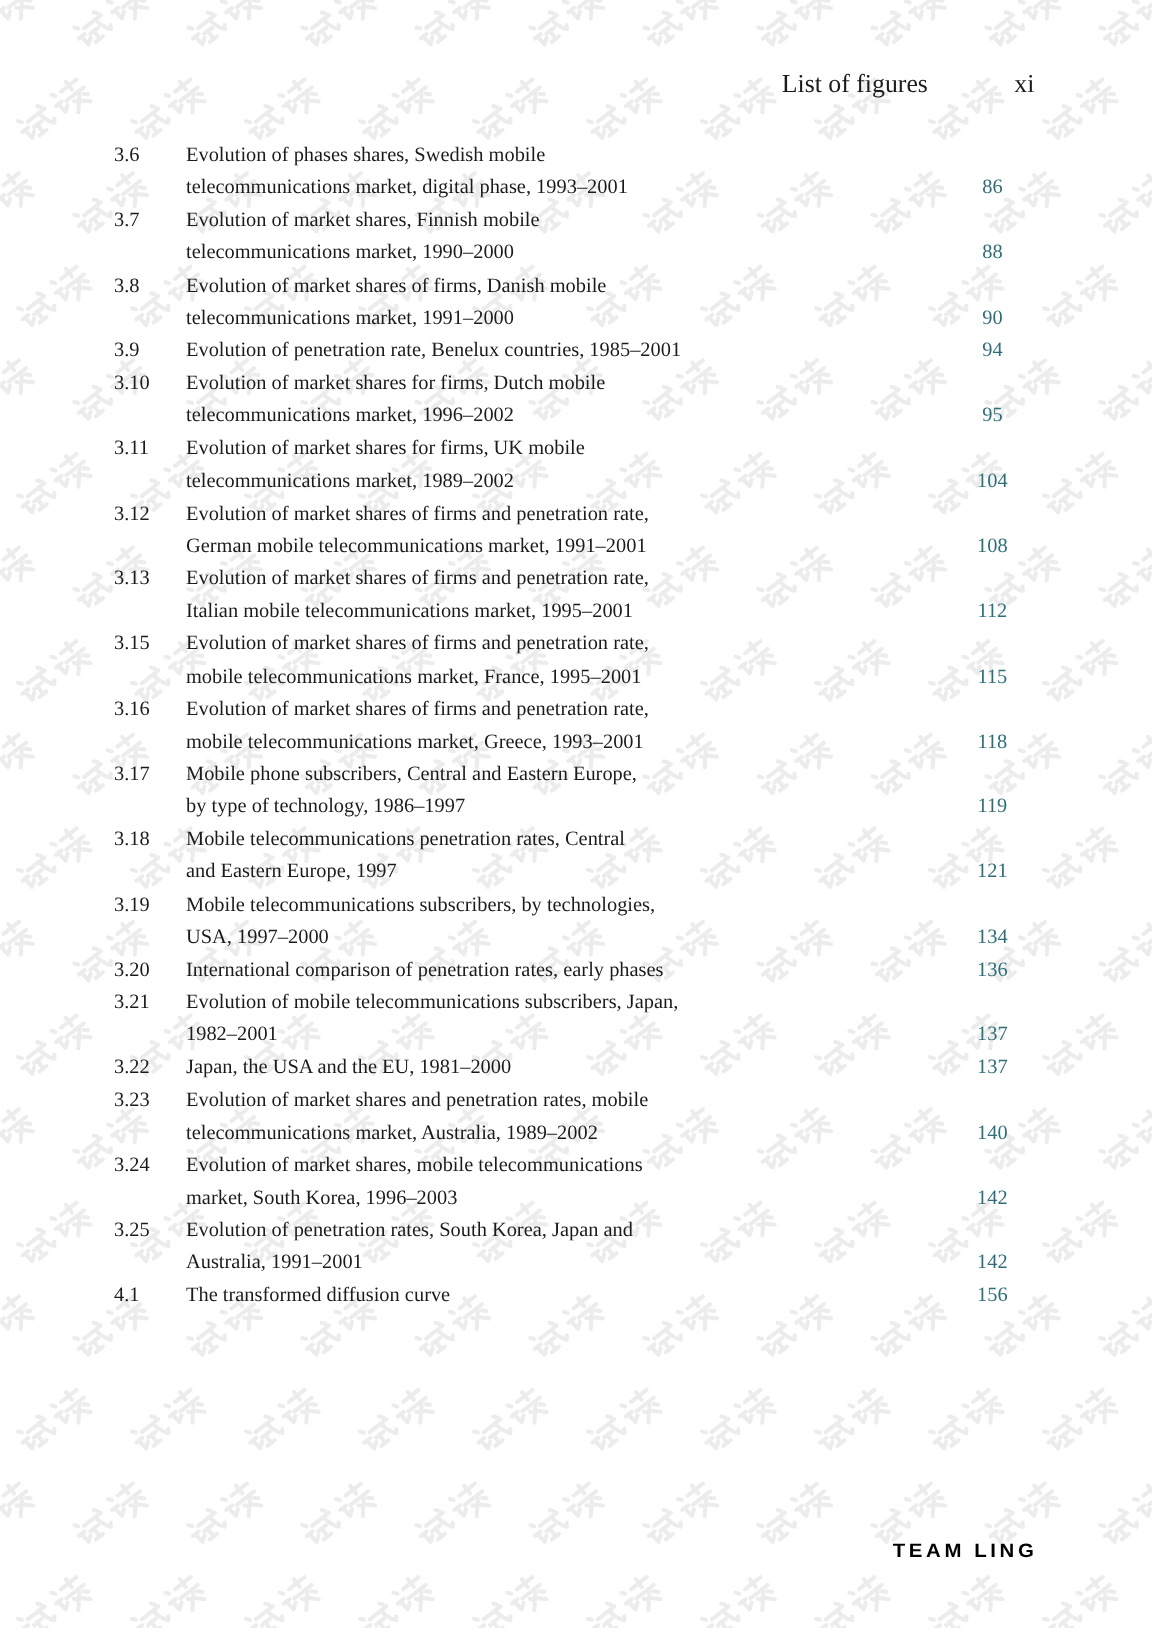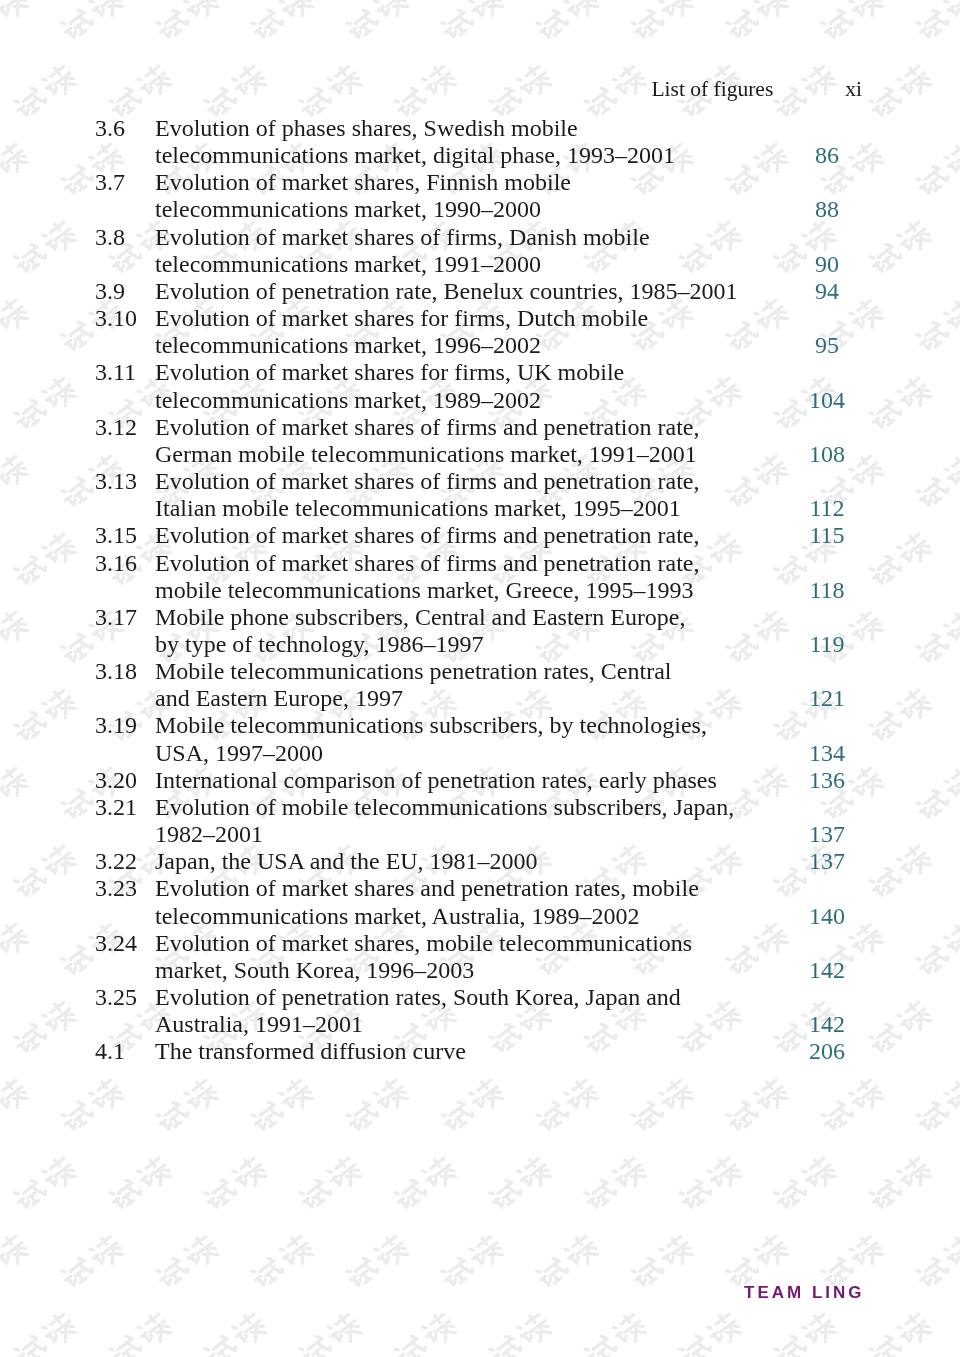--- a/index.html
+++ b/index.html
@@ -28,47 +28,46 @@
     position:absolute;inset:0;z-index:1;
   }
   .page-header{
     position:absolute;
     top:58px;left:0;
     width:862px;
     display:flex;
     justify-content:flex-end;
     gap:72px;
     font-size:21.5px;
-    margin-top:19px;
   }
   .figure-list{
     position:absolute;
     top:115px;left:95px;
     width:767px;
-    font-size:24px;
+    font-size:17px;
     line-height:27.15px;
   }
   .entry{display:flex;}
   .num{flex:none;width:60px;}
   .desc{flex:1;min-width:0;}
   .desc div{white-space:nowrap;}
   .pg{
     flex:none;width:70px;
     text-align:center;
     align-self:flex-end;
     color:var(--page-num-color);
   }
   .footer-logo{
     position:absolute;
     top:1283px;left:744px;
     font-family:"Liberation Sans", sans-serif;
     font-weight:700;
     font-size:17px;
     letter-spacing:3px;
-    color:#701a75;
+    color:#000000;
     transform:scaleY(0.95);
   }
 </style>
 </head>
 <body>
 
 <svg width="0" height="0" style="position:absolute" aria-hidden="true">
   <defs>
     <g id="wm-glyph" fill="none" stroke="#ececec" stroke-width="5" stroke-linecap="round" stroke-linejoin="round">
 
@@ -772,29 +771,30 @@
           <div>Italian mobile telecommunications market, 1995–2001</div>
         </span>
     <span class="pg">112</span>
   </div>
 
 
   <div class="entry">
     <span class="num">3.15</span>
     <span class="desc">
           <div>Evolution of market shares of firms and penetration rate,</div>
+          <div>mobile telecommunications market, France, 1995–2001</div>
         </span>
     <span class="pg">115</span>
   </div>
 
   <div class="entry">
     <span class="num">3.16</span>
     <span class="desc">
           <div>Evolution of market shares of firms and penetration rate,</div>
-          <div>mobile telecommunications market, Greece, 1995–1993</div>
+          <div>mobile telecommunications market, Greece, 1993–2001</div>
         </span>
     <span class="pg">118</span>
   </div>
 
   <div class="entry">
     <span class="num">3.17</span>
     <span class="desc">
           <div>Mobile phone subscribers, Central and Eastern Europe,</div>
           <div>by type of technology, 1986–1997</div>
         </span>
@@ -869,20 +869,20 @@
           <div>Australia, 1991–2001</div>
         </span>
     <span class="pg">142</span>
   </div>
 
   <div class="entry">
     <span class="num">4.1</span>
     <span class="desc">
           <div>The transformed diffusion curve</div>
         </span>
-    <span class="pg">206</span>
+    <span class="pg">156</span>
   </div>
 
 </div>
 
   <div class="footer-logo">TEAM LING</div>
 
 </div>
 
 </body></html>

